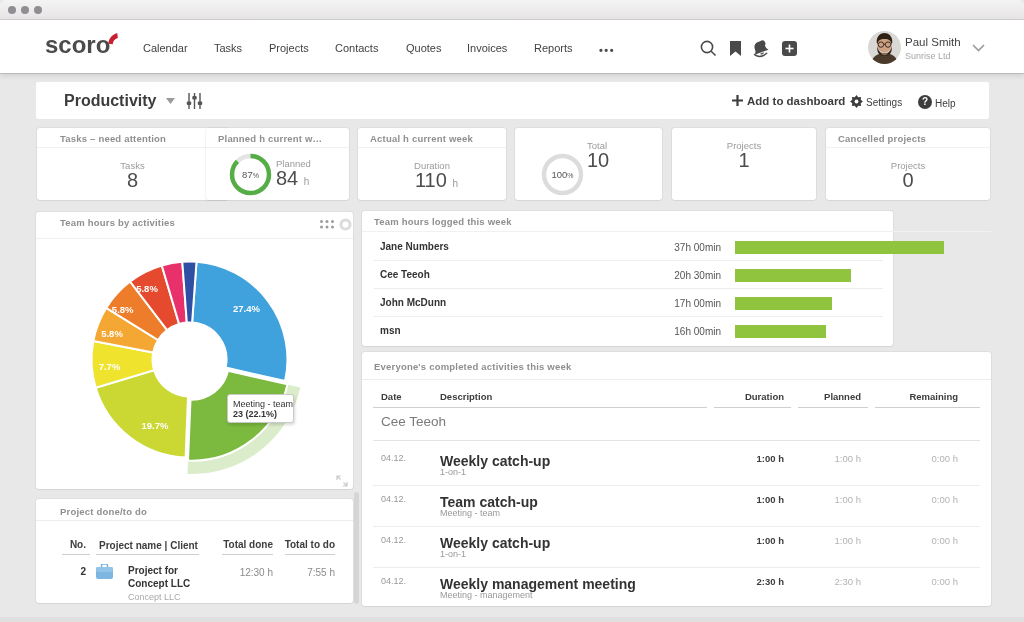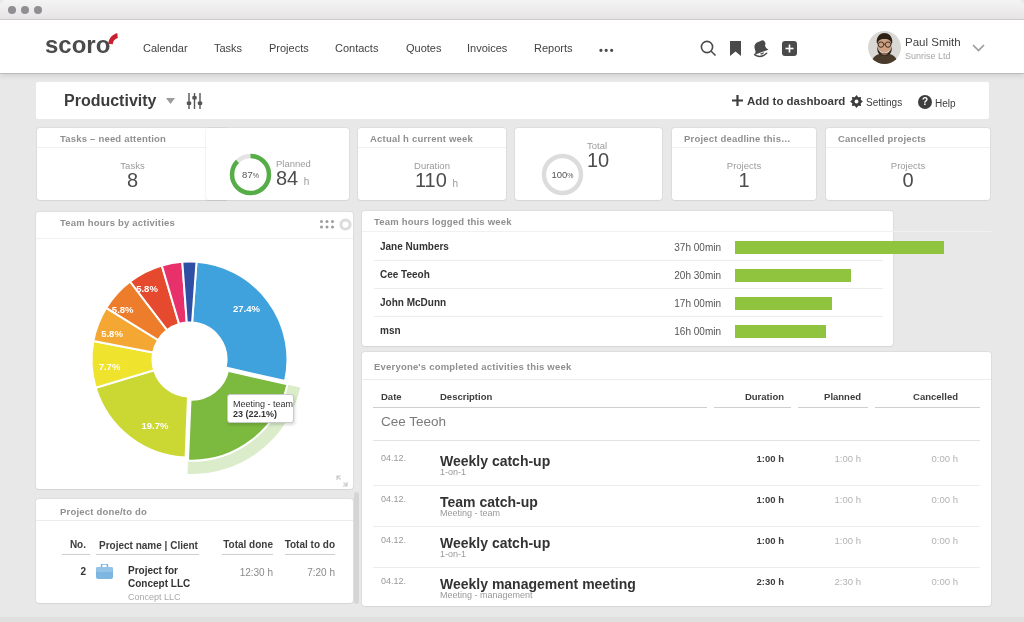--- a/index.html
+++ b/index.html
@@ -152,20 +152,21 @@
         <text x="7" y="10.4" font-size="10" font-weight="bold" fill="#fff" text-anchor="middle" font-family="Liberation Sans, sans-serif">?</text>
       </svg>Help</div>
 </div>
 
 <div class="card mc" style="left:37px;width:191px;">
   <div class="mct ctitle" style="padding-left:23px;">Tasks – need attention</div>
   <div class="mlabel">Tasks</div>
   <div class="mnum">8</div>
 </div>
 <div class="card mc" style="left:206px;width:143px;">
+  <div class="mct ctitle">Planned h current w…</div>
   <svg class="abs" style="left:23px;top:25px;" width="43" height="43" viewBox="0 0 43 43">
     <circle cx="21.5" cy="21.5" r="18.5" fill="none" stroke="#e4e4e4" stroke-width="4.4"></circle>
     <circle cx="21.5" cy="21.5" r="18.5" fill="none" stroke="#55ad46" stroke-width="4.4" stroke-dasharray="101.1 15.1" transform="rotate(-90 21.5 21.5)"></circle>
     <text x="21.5" y="25" font-size="9.5" fill="#555" text-anchor="middle" font-family="Liberation Sans, sans-serif">87<tspan font-size="7">%</tspan></text>
   </svg>
   <div style="position:absolute;left:70px;top:0;">
     <div class="mlabel2" style="margin-top:30px;">Planned</div>
     <div class="mnum2">84 <span class="unit">h</span></div>
   </div>
 </div>
@@ -178,21 +179,20 @@
   <svg class="abs" style="left:26px;top:25px;" width="43" height="43" viewBox="0 0 43 43">
     <circle cx="21.5" cy="21.5" r="18.5" fill="none" stroke="#dcdcdc" stroke-width="4.4"></circle>
     <text x="21.5" y="25" font-size="9.5" fill="#555" text-anchor="middle" font-family="Liberation Sans, sans-serif">100<tspan font-size="7">%</tspan></text>
   </svg>
   <div style="position:absolute;left:72px;top:0;">
     <div class="mlabel2" style="">Total</div>
     <div class="mnum2">10</div>
   </div>
 </div>
 <div class="card mc" style="left:672px;width:144px;">
-  <div class="mct ctitle">Project deadline this…</div>
   <div class="mlabel">Projects</div>
   <div class="mnum">1</div>
 </div>
 <div class="card mc" style="left:826px;width:164px;">
   <div class="mct ctitle">Cancelled projects</div>
   <div class="mlabel">Projects</div>
   <div class="mnum">0</div>
 </div>
 
 <div class="card" id="piecard" style="left:36px;top:212px;width:317px;height:277px;">
@@ -261,21 +261,21 @@
 </div>
 
 <div class="card" id="act" style="left:362px;top:352px;width:629px;height:254px;">
   <div class="ctitle" style="position:absolute;left:12px;top:9px;">Everyone's completed activities this week</div>
   <div style="position:absolute;left:0;top:27px;width:629px;height:1px;background:#ececec;"></div>
 
   <div class="th" style="left:19px;top:39px;">Date</div>
   <div class="th" style="left:78px;top:39px;">Description</div>
   <div class="th" style="left:322px;top:39px;width:100px;text-align:right;">Duration</div>
   <div class="th" style="left:399px;top:39px;width:100px;text-align:right;">Planned</div>
-  <div class="th" style="left:496px;top:39px;width:100px;text-align:right;">Cancelled</div>
+  <div class="th" style="left:496px;top:39px;width:100px;text-align:right;">Remaining</div>
   <div class="asep" style="left:11px;top:55px;width:334px;background:#cfcfcf;"></div>
   <div class="asep" style="left:352px;top:55px;width:77px;background:#cfcfcf;"></div>
   <div class="asep" style="left:436px;top:55px;width:70px;background:#cfcfcf;"></div>
   <div class="asep" style="left:513px;top:55px;width:105px;background:#cfcfcf;"></div>
   <div style="position:absolute;left:19px;top:62px;font-size:13.5px;color:#7a7a7a;">Cee Teeoh</div>
   <div class="asep" style="left:11px;top:88px;width:607px;background:#e3e3e3;"></div>
 
   <div class="date" style="left:19px;top:101px;">04.12.</div>
   <div class="desc1" style="left:78px;top:101px;">Weekly catch-up</div>
   <div class="desc2" style="left:78px;top:115px;">1-on-1</div>
@@ -322,17 +322,17 @@
   <div class="asep" style="left:249px;top:55px;width:50px;background:#cfcfcf;"></div>
   <div class="desc1" style="left:10px;top:67px;width:40px;text-align:right;font-size:10px;">2</div>
   <svg class="abs" style="left:60px;top:65px;" width="17" height="15" viewBox="0 0 17 15">
     <rect x="0" y="3" width="17" height="12" rx="2" fill="#7db6e0"></rect>
     <path d="M5.5,3 V1.5 a1.5,1.5 0 0 1 1.5,-1.5 h3 a1.5,1.5 0 0 1 1.5,1.5 V3" fill="none" stroke="#7db6e0" stroke-width="1.6"></path>
     <rect x="0" y="3" width="17" height="5" rx="2" fill="#93c4e8"></rect>
   </svg>
   <div class="desc1" style="left:92px;top:66px;width:70px;line-height:12.5px;font-size:10px;">Project for Concept LLC</div>
   <div class="desc2" style="left:92px;top:93px;font-size:9px;color:#a9a9a9;">Concept LLC</div>
   <div class="pl" style="left:177px;top:68px;width:60px;color:#8a8a8a;font-size:10px;">12:30 h</div>
-  <div class="pl" style="left:239px;top:68px;width:60px;color:#8a8a8a;font-size:10px;">7:20 h</div>
+  <div class="pl" style="left:239px;top:68px;width:60px;color:#8a8a8a;font-size:10px;">7:55 h</div>
 </div>
 
 <div style="position:absolute;left:354px;top:492px;width:5px;height:112px;background:#d6d5d5;border-radius:2.5px;"></div>
 <div style="position:absolute;left:0;top:617px;width:1024px;height:5px;background:#e0dfdf;"></div>
 
 </body></html>

